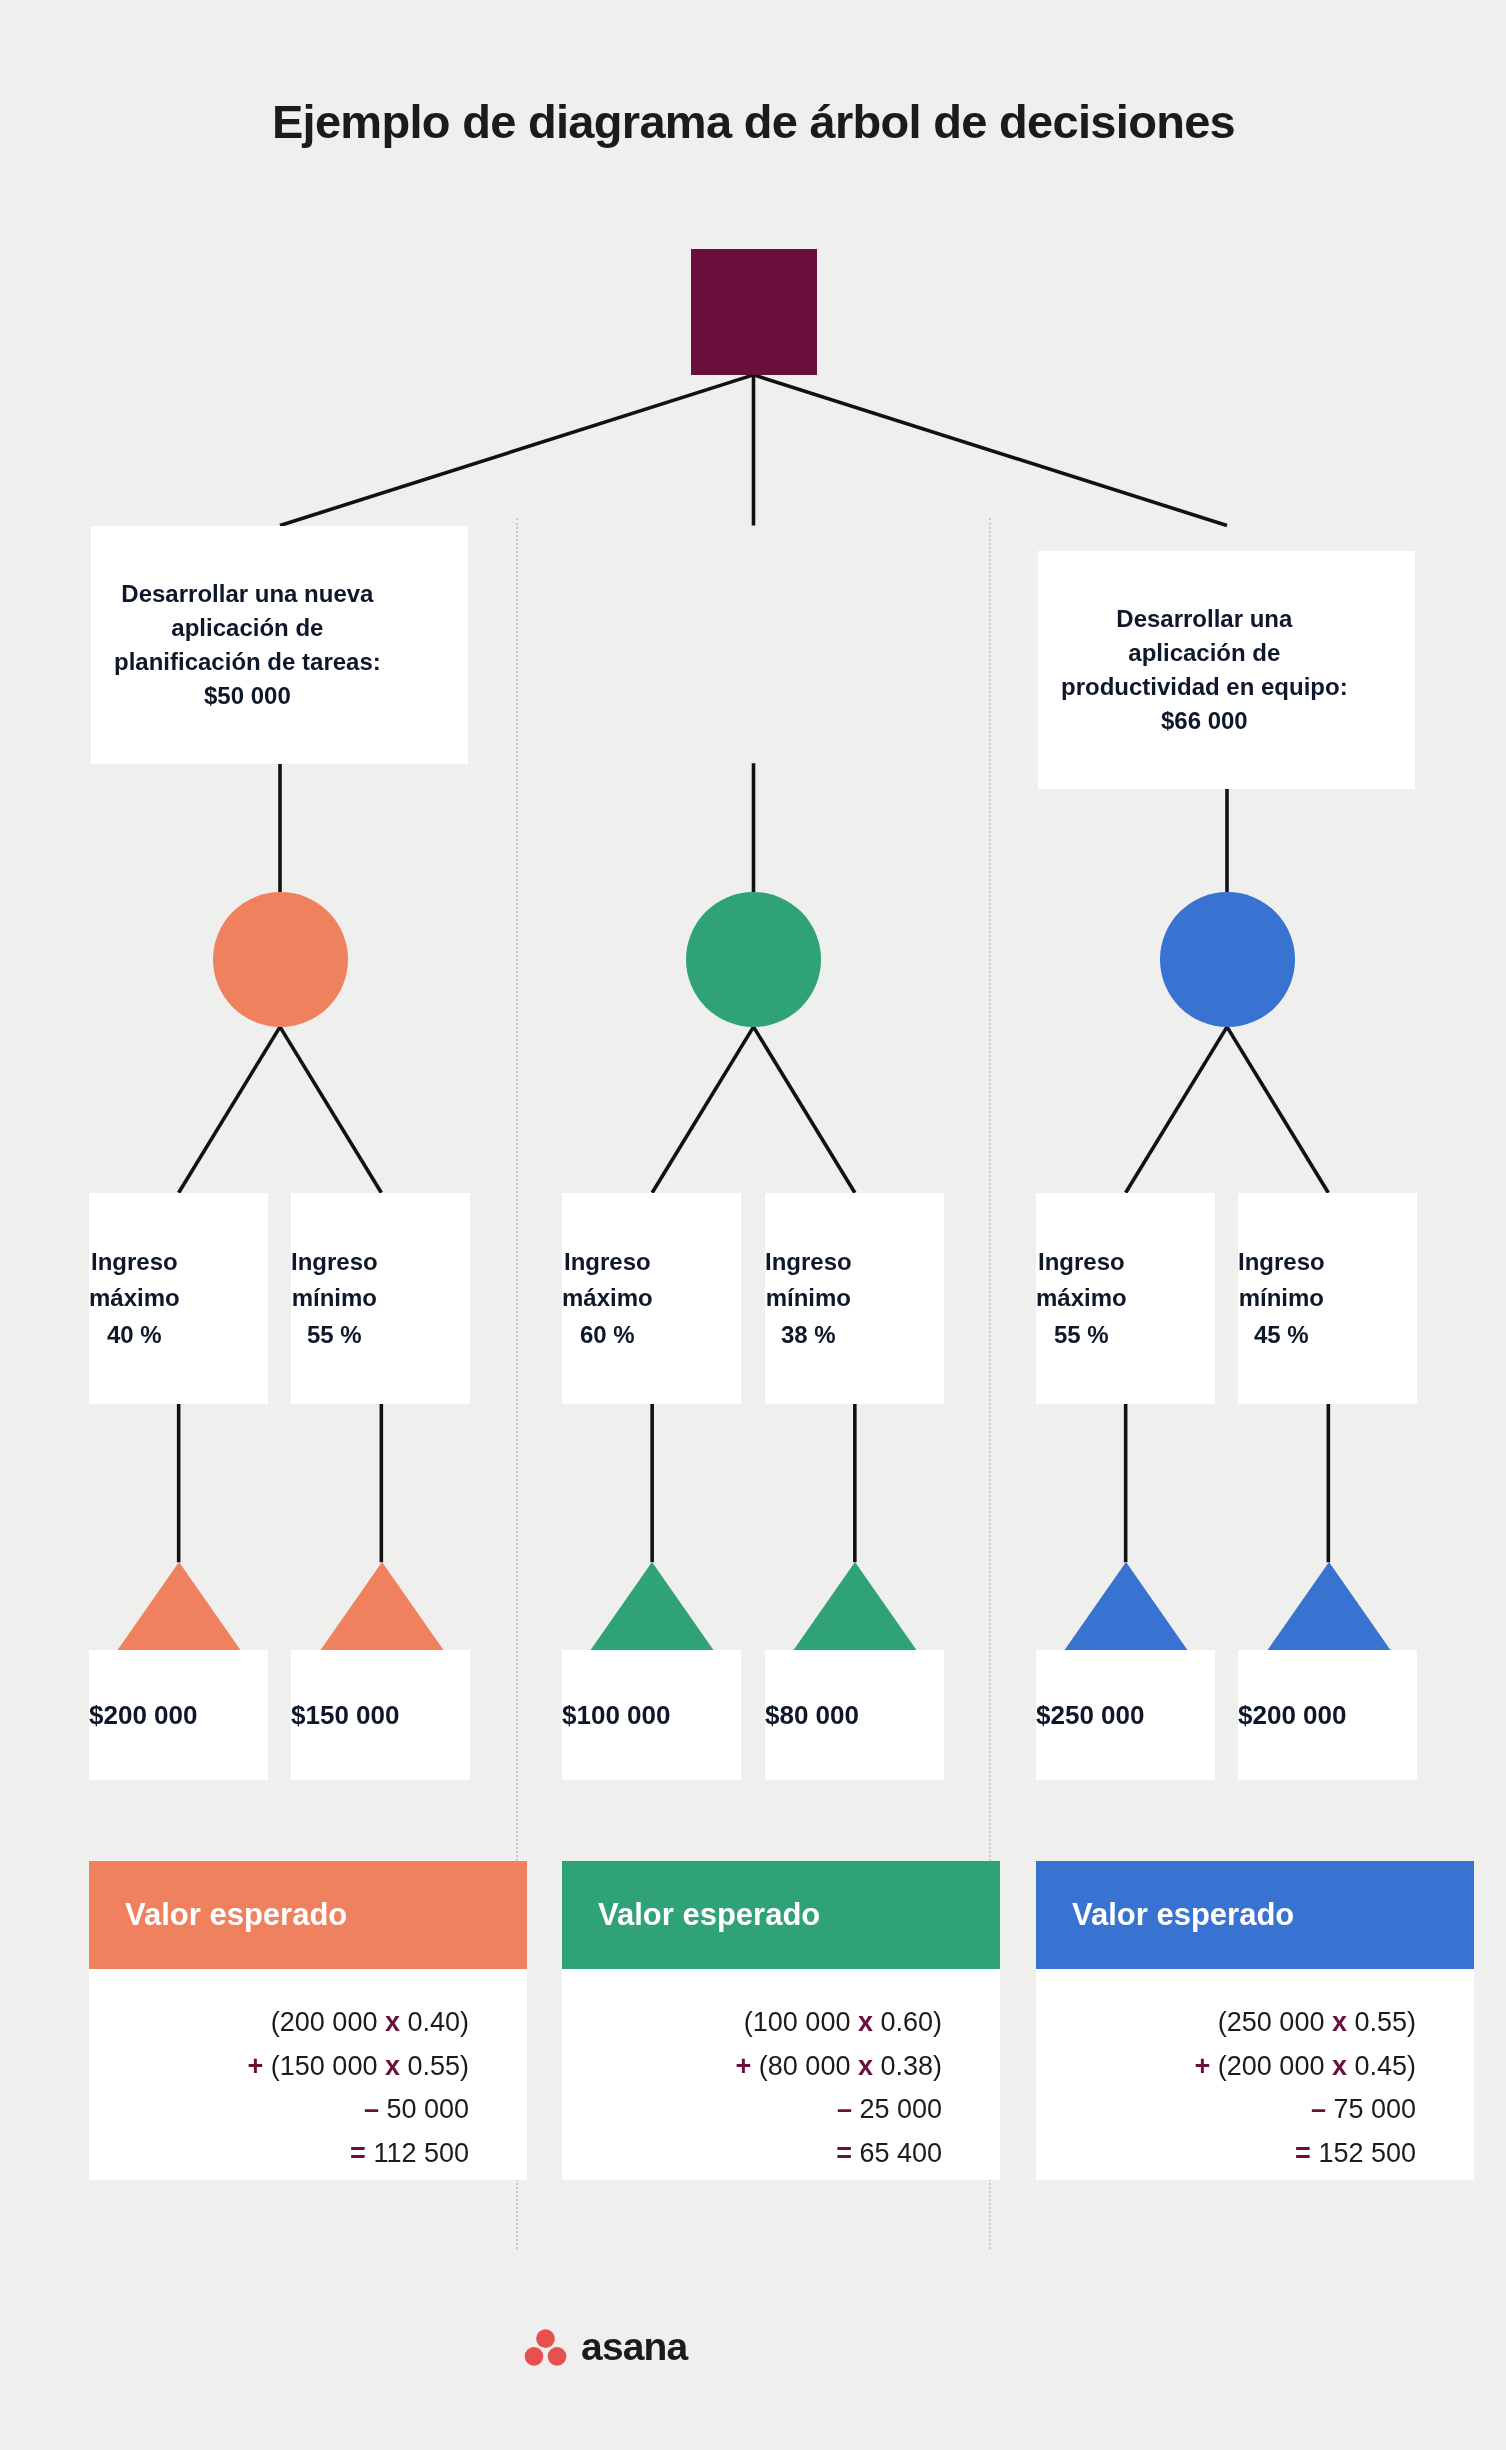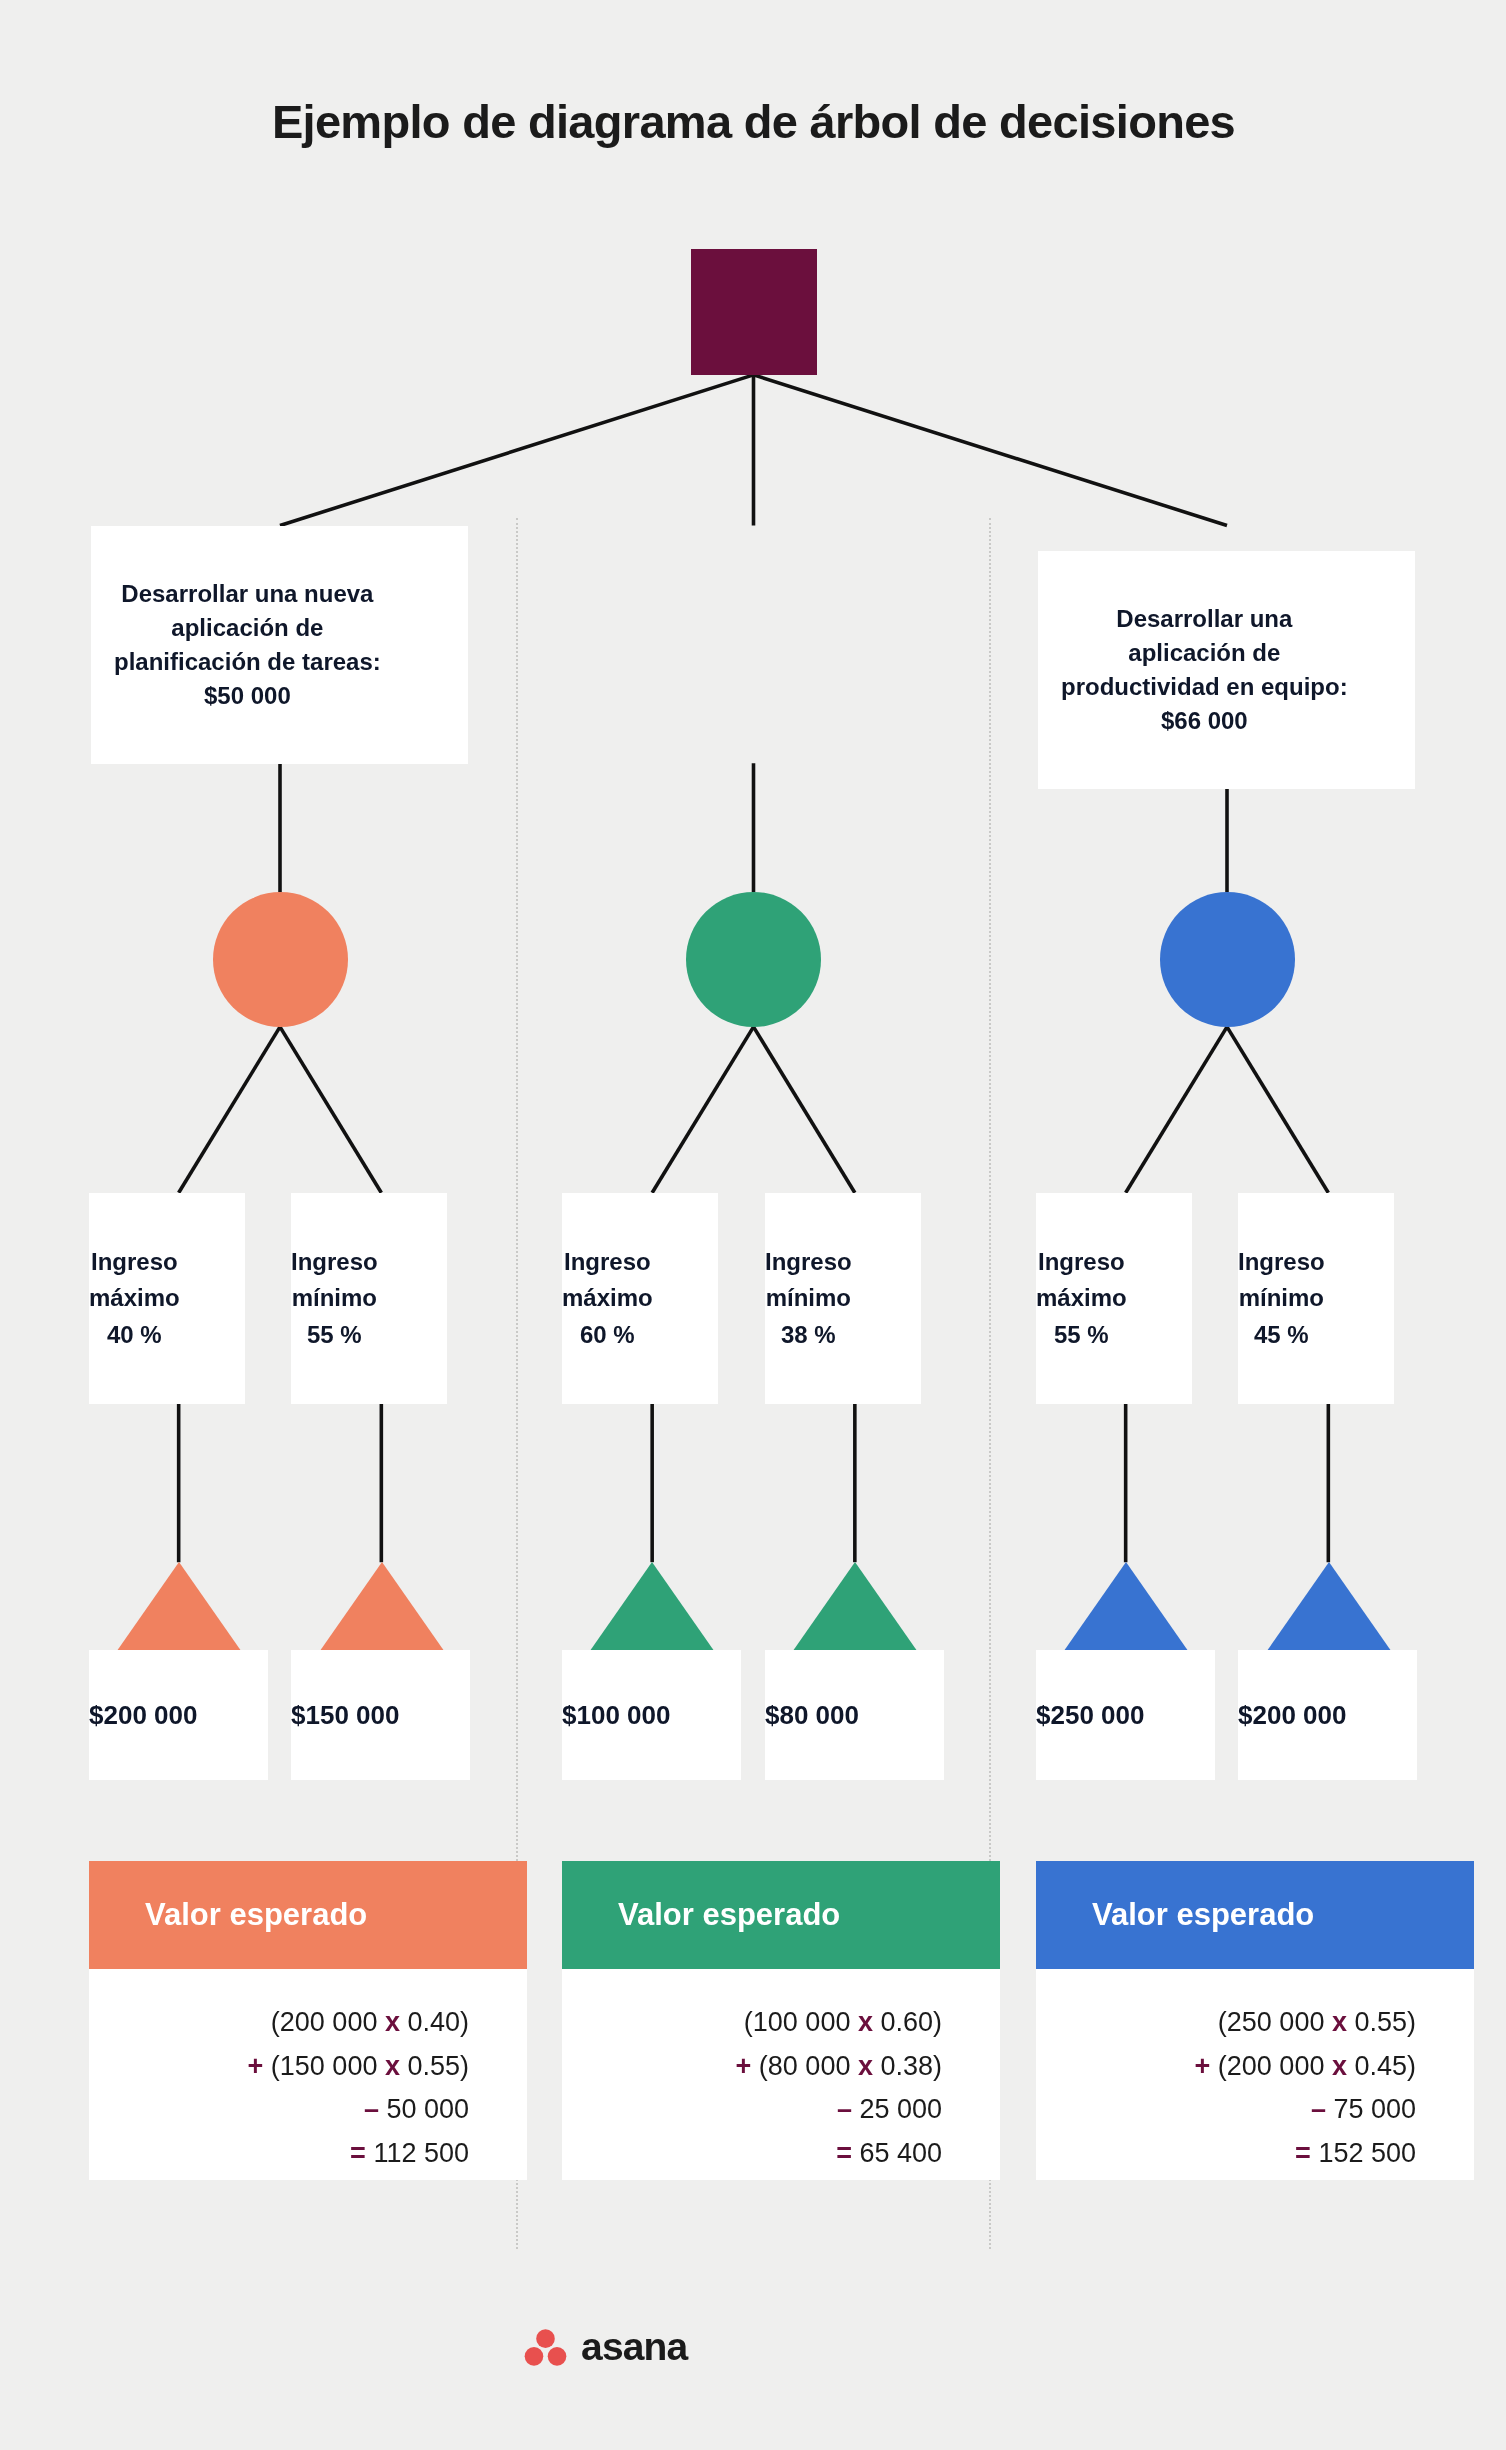--- a/index.html
+++ b/index.html
@@ -65,21 +65,21 @@
     line-height: 1.42;
   }
 
   .circle-node {
     position: absolute;
     width: 135px; height: 135px;
     border-radius: 50%;
   }
 
   .income-card {
-    width: 156px;
+    width: 179px;
     height: 211px;
     font-size: 24px;
     line-height: 1.52;
   }
 
   .triangle-node {
     position: absolute;
     width: 0; height: 0;
     border-left: 74px solid transparent;
     border-right: 74px solid transparent;
@@ -95,21 +95,21 @@
   
   .ev-panel {
     position: absolute;
     width: 438px;
   }
 
   .ev-header {
     height: 108px;
     display: flex;
     align-items: center;
-    padding-left: 56px;
+    padding-left: 36px;
     color: #FFFFFF;
     font-size: 31px;
     font-weight: bold;
   }
 
   .ev-body {
     background: #FFFFFF;
     height: 211px;
     padding: 32px 58px 0 0;
     text-align: right;

